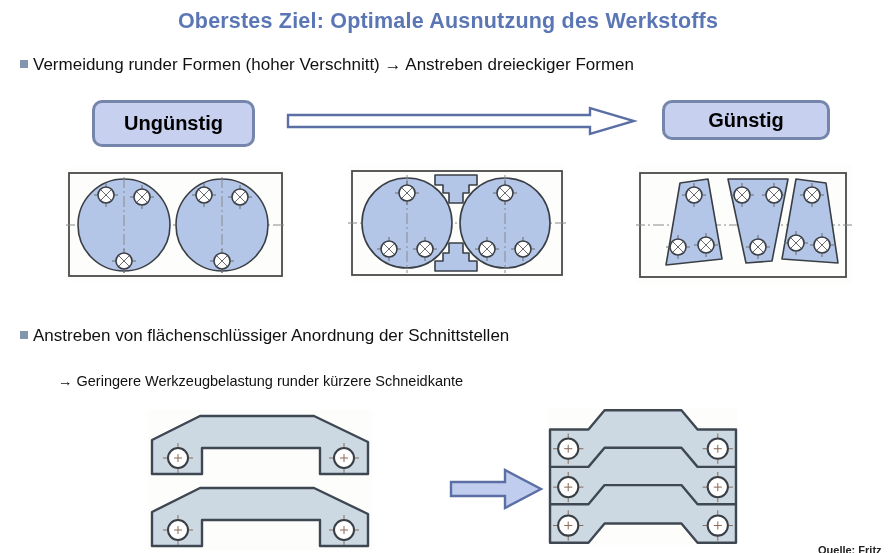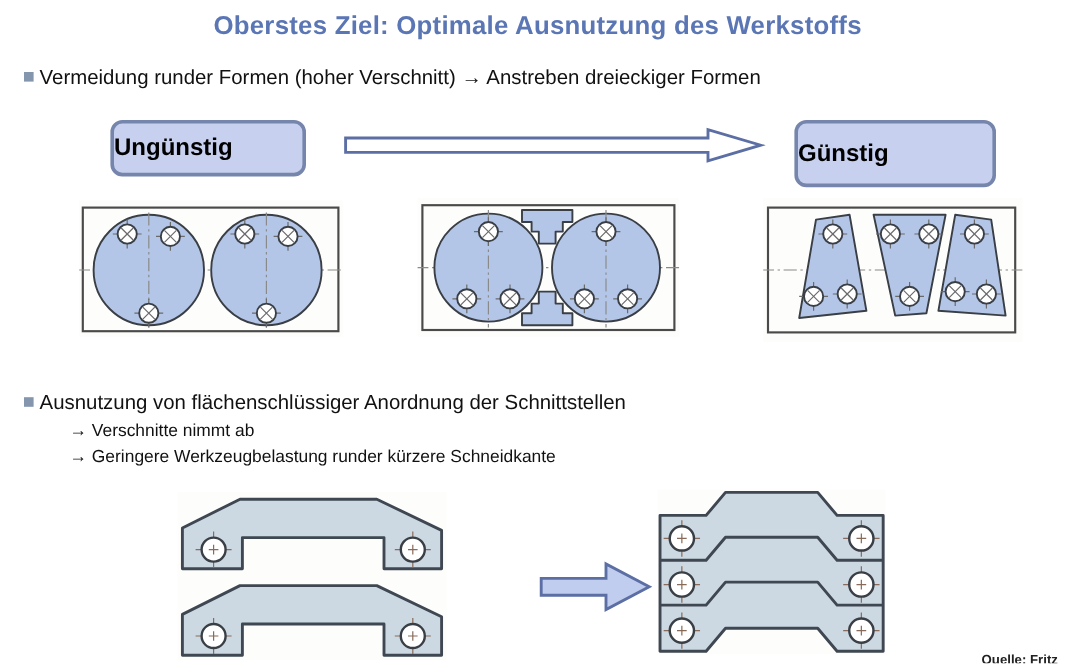--- a/index.html
+++ b/index.html
@@ -24,25 +24,25 @@
   .bullet .sq{width:8px;height:8px;background:var(--bullet);margin-top:6px;flex:none;}
   .bullet .btext{font-size:17px;color:var(--text);line-height:1.25;}
   .b1{top:54px;}
   .b2{top:325px;}
   .sub{position:absolute;left:58px;font-size:14.5px;color:var(--text);}
   .sub1{top:351px;}
   .sub2{top:373px;}
   .badge{
     position:absolute;background:var(--button-fill);
     border:3px solid var(--button-border);border-radius:10px;
-    display:flex;align-items:center;
+    display:flex;align-items:center;justify-content:center;
     font-size:20px;font-weight:bold;color:#000;
   }
   .badge-left{left:92px;top:100px;width:163px;height:47px;}
-  .badge-right{left:662px;top:100px;width:168px;height:56px;}
+  .badge-right{left:662px;top:100px;width:168px;height:40px;}
   .abs{position:absolute;}
   .diag{background:var(--scan-bg);}
   .strip{fill:var(--scan-bg);stroke:var(--strip-line);stroke-width:1.8;}
   .pb{fill:var(--part-blue);stroke:var(--line-dark);stroke-width:1.6;stroke-linejoin:round;}
   .pg{fill:var(--part-gray);stroke:#3f4852;stroke-width:2.4;stroke-linejoin:round;}
   .pl{fill:none;stroke:#3f4852;stroke-width:2.4;stroke-linejoin:round;}
   .hole{fill:#ffffff;stroke:var(--line-dark);stroke-width:1.6;}
   .hole2{fill:#ffffff;stroke:var(--line-dark);stroke-width:2;}
   .cl{stroke:#6a6a6a;stroke-width:1;}
   .cl2{stroke:#8a6a58;stroke-width:1;}
@@ -141,23 +141,22 @@
     <use href="#hole-s" transform="translate(106,30)"></use>
     <use href="#hole-s" transform="translate(138,30)"></use>
     <use href="#hole-s" transform="translate(122,82)"></use>
     <use href="#hole-s" transform="translate(176,30)"></use>
     <use href="#hole-s" transform="translate(160,78)"></use>
     <use href="#hole-s" transform="translate(186,80)"></use>
   </svg>
 
   <div class="bullet b2">
     <span class="sq"></span>
-    <span class="btext">Ausnutzung von flächenschlüssiger Anordnung der Schnittstellen</span>
+    <span class="btext">Anstreben von flächenschlüssiger Anordnung der Schnittstellen</span>
   </div>
-  <div class="sub sub1">→ Verschnitte nimmt ab</div>
   <div class="sub sub2">→ Geringere Werkzeugbelastung runder kürzere Schneidkante</div>
 
   <svg class="abs diag" style="left:148px;top:410px" width="224" height="140" viewBox="0 0 224 140">
     <g>
       <path class="pg" d="M4,64 L4,30 L52,6 L166,6 L220,32 L220,64 L172,64 L172,38 L54,38 L54,64 Z"></path>
       <use href="#hole-l" transform="translate(30,48)"></use>
       <use href="#hole-l" transform="translate(196,48)"></use>
     </g>
     <g transform="translate(0,72)">
       <path class="pg" d="M4,64 L4,30 L52,6 L166,6 L220,32 L220,64 L172,64 L172,38 L54,38 L54,64 Z"></path>

